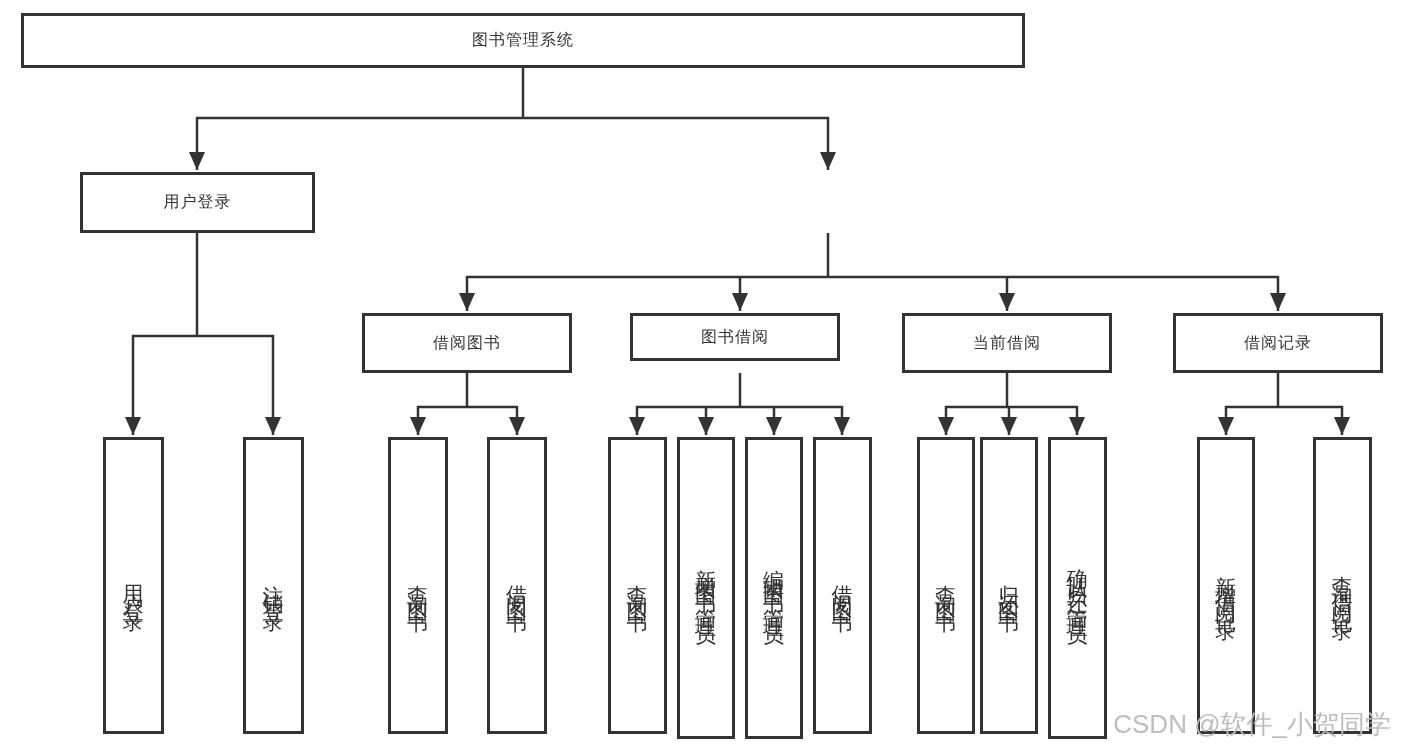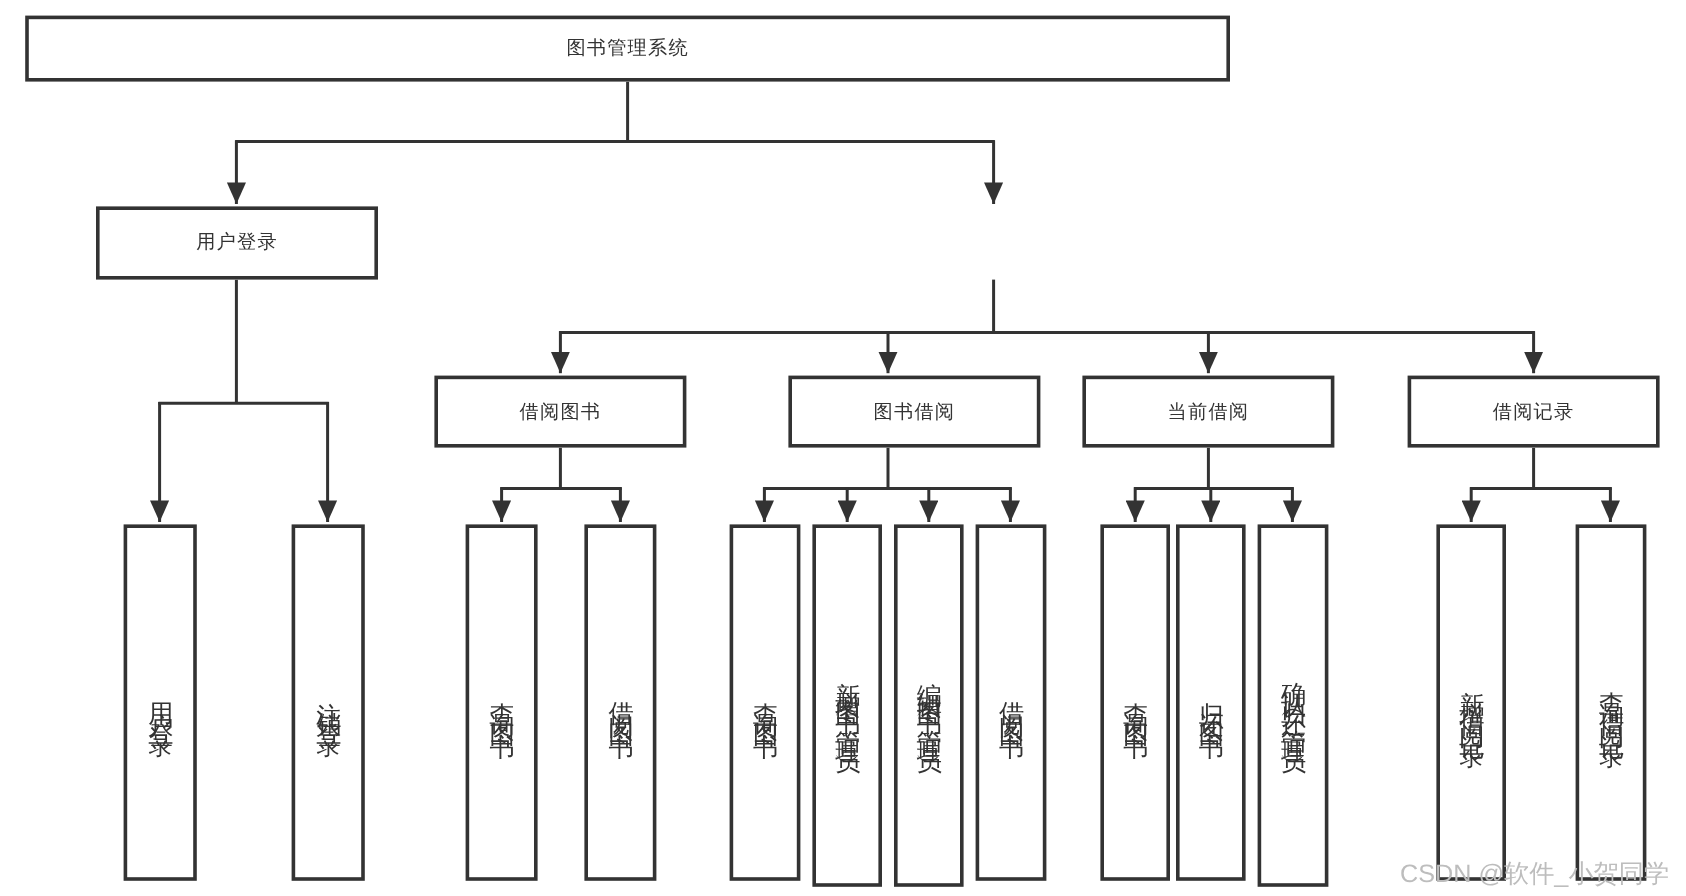--- a/index.html
+++ b/index.html
@@ -46,21 +46,21 @@
     font-size: 21px;
     line-height: 1;
     letter-spacing: 9px;
   }
   .box.v.tight .lbl { letter-spacing: 8px; }
 
   .watermark {
     position: absolute;
     right: 14px;
     bottom: 5px;
-    font-size: 21px;
+    font-size: 26px;
     color: var(--wm, #bdbdbd);
     white-space: nowrap;
   }
 </style>
 </head>
 <body>
 
 <div class="canvas">
 
   <svg class="connectors" width="1405" height="747" viewBox="0 0 1405 747">
@@ -115,21 +115,21 @@
     <span class="lbl">图书管理系统</span>
   </div>
 
   <div class="box h" style="left:80px; top:172px; width:235px; height:61px">
     <span class="lbl">用户登录</span>
   </div>
 
   <div class="box h" style="left:362px; top:313px; width:210px; height:60px">
     <span class="lbl">借阅图书</span>
   </div>
-  <div class="box h" style="left:657px; top:313px; width:210px; height:60px">
+  <div class="box h" style="left:630px; top:313px; width:210px; height:48px">
     <span class="lbl">图书借阅</span>
   </div>
   <div class="box h" style="left:902px; top:313px; width:210px; height:60px">
     <span class="lbl">当前借阅</span>
   </div>
   <div class="box h" style="left:1173px; top:313px; width:210px; height:60px">
     <span class="lbl">借阅记录</span>
   </div>
 
   <div class="box v" style="left:103px; top:437px; width:61px; height:297px">

